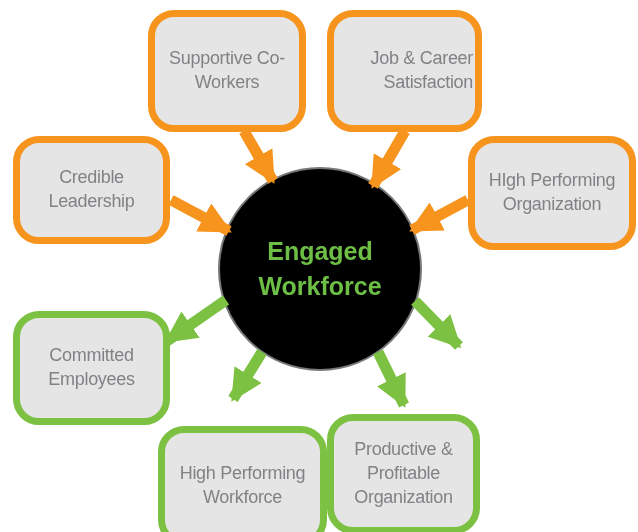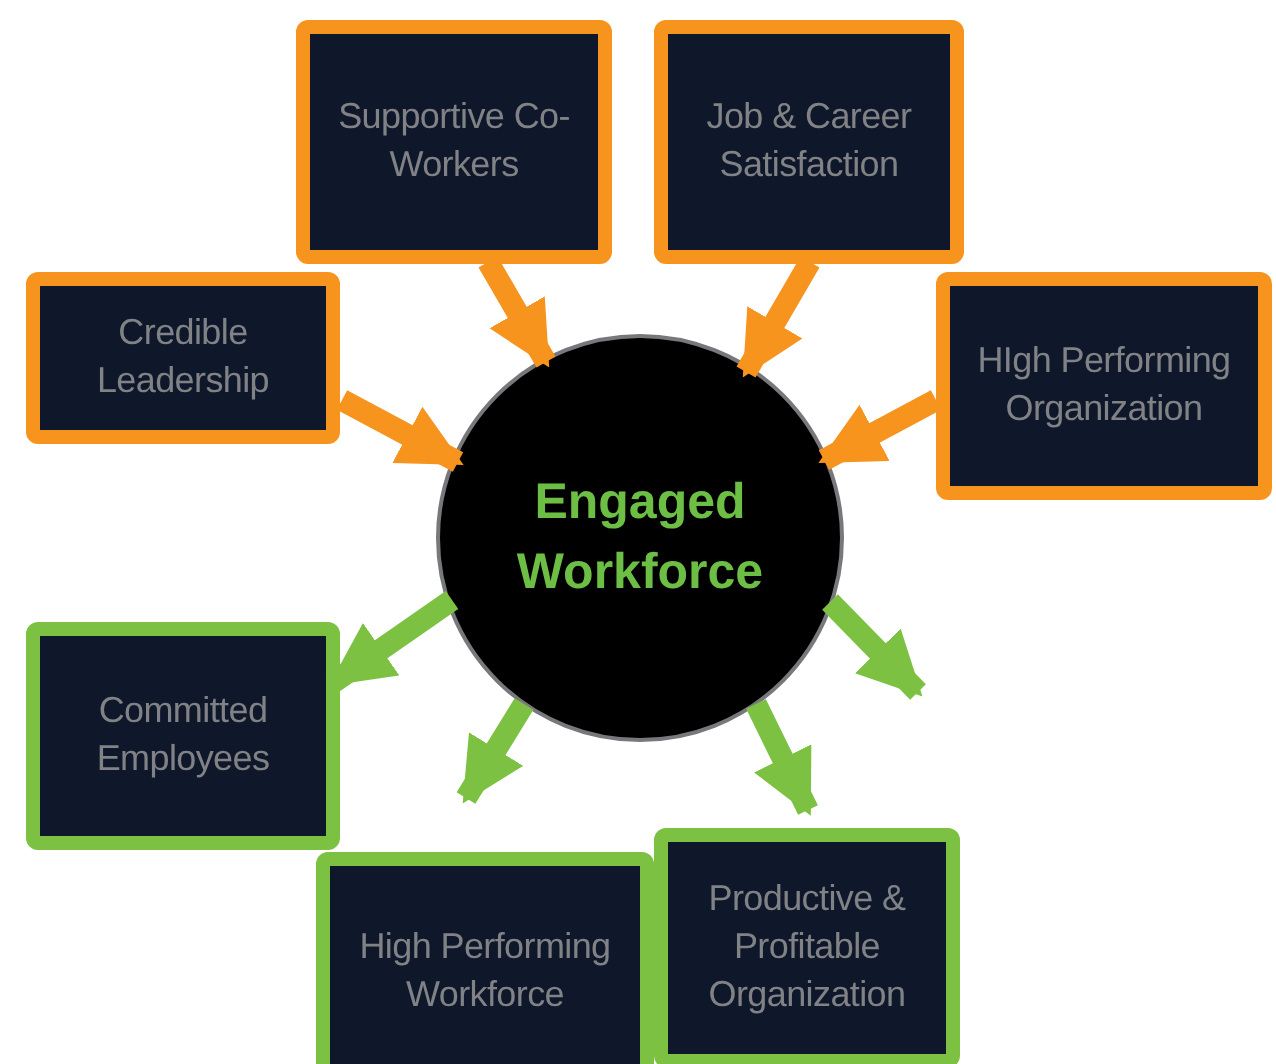--- a/index.html
+++ b/index.html
@@ -4,29 +4,29 @@
 <style>
   html,body{margin:0;padding:0;background:#ffffff;}
   .canvas{
     position:relative;width:638px;height:532px;background:#ffffff;
     font-family:"Liberation Sans",sans-serif;overflow:hidden;
     --accent-in:#F6941E;--accent-out:#7CC142;--center-text:#6CBE45;
     --node-text:#808285;--circle-stroke:#77787B;
   }
   .box{
     position:absolute;display:flex;align-items:center;justify-content:center;
-    text-align:center;background:#0f172a;border-radius:6px;
+    text-align:center;background:#e5e5e5;border-radius:26px;
     color:var(--node-text);font-size:18px;line-height:1.32;letter-spacing:-0.3px;
     padding:4px 2px;box-sizing:border-box;z-index:2;
   }
   .box.orange{border:7px solid var(--accent-in);}
   .box.green{border:7px solid var(--accent-out);margin-top:28px;}
   .b-supportive{left:148px;top:10px;width:158px;height:122px;}
-  .b-job{left:327px;top:10px;width:155px;height:122px;}
-  .b-credible{left:13px;top:136px;width:157px;height:86px;}
+  .b-job{left:327px;top:10px;width:155px;height:122px;text-align:right;}
+  .b-credible{left:13px;top:136px;width:157px;height:108px;}
   .b-highorg{left:468px;top:136px;width:168px;height:114px;}
   .b-committed{left:13px;top:283px;width:157px;height:114px;}
   .b-satisfied{left:464px;top:283px;width:168px;height:114px;}
   .b-workforce{left:158px;top:398px;width:169px;height:120px;}
   .b-productive{left:327px;top:386px;width:153px;height:120px;}
   .circle{
     position:absolute;left:218px;top:167px;width:204px;height:204px;
     border-radius:50%;border:2px solid var(--circle-stroke);background:#000000;
     display:flex;align-items:center;justify-content:center;text-align:center;
     color:var(--center-text);font-weight:bold;font-size:25px;line-height:1.4;

